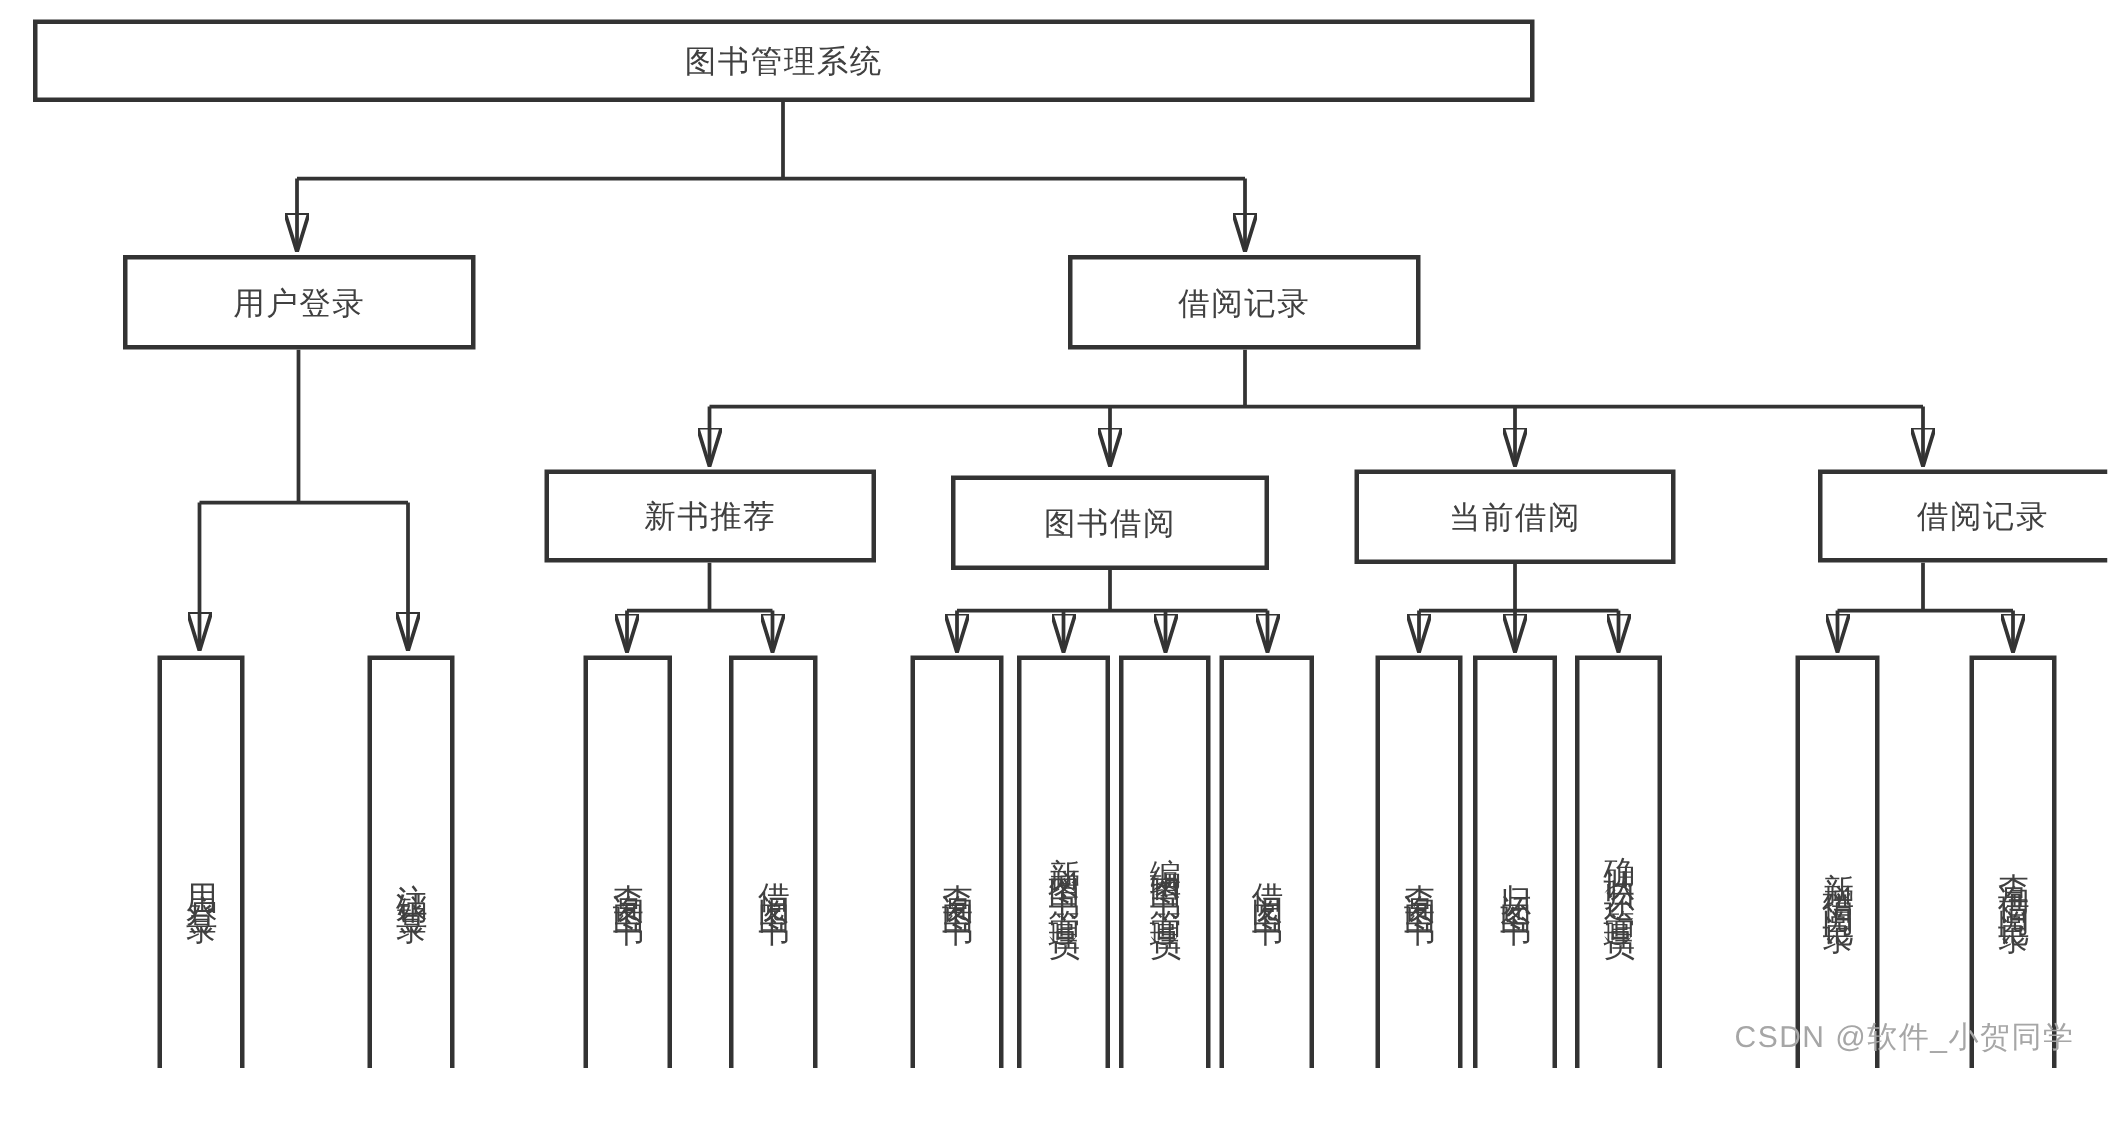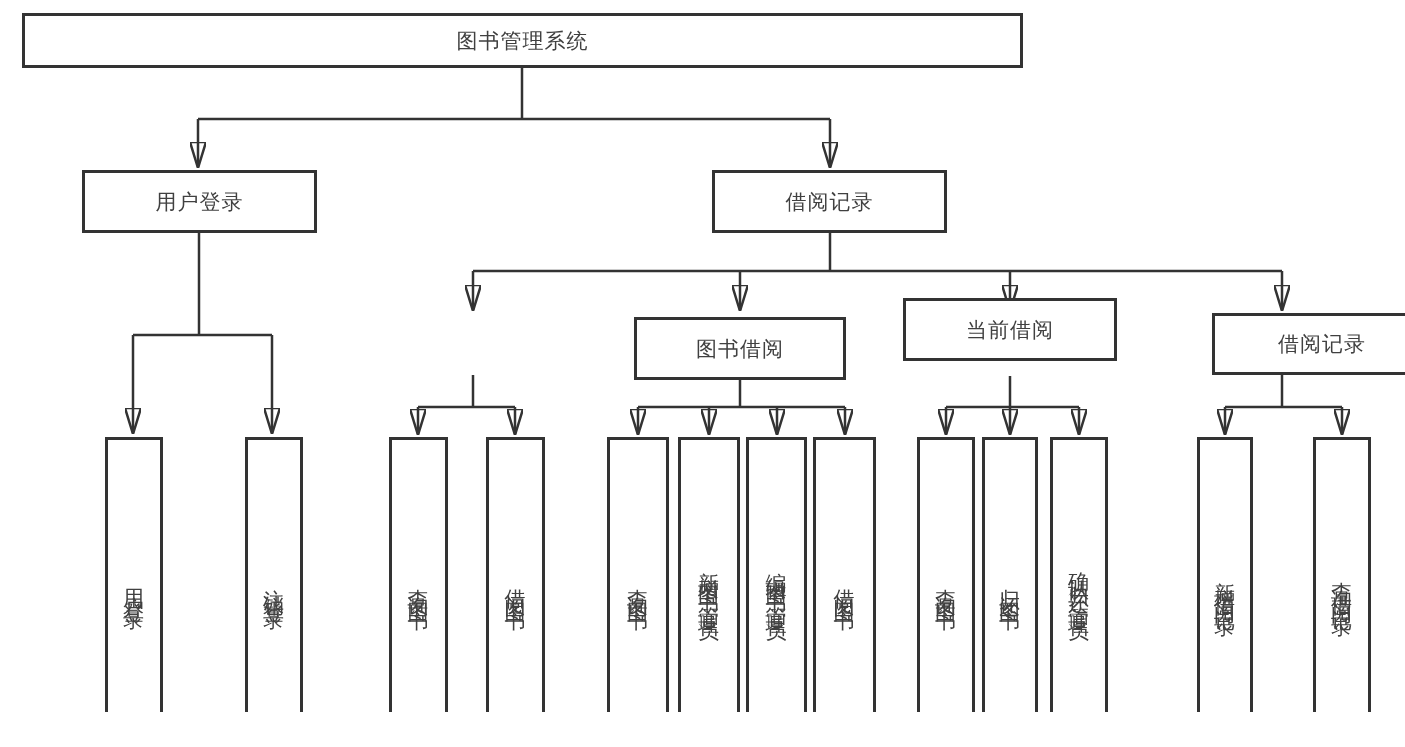--- a/index.html
+++ b/index.html
@@ -102,24 +102,27 @@
     <span class="lbl">图书管理系统</span>
   </div>
 
   <div class="node" style="left:82px;top:170px;width:235px;height:63px;">
     <span class="lbl">用户登录</span>
   </div>
   <div class="node" style="left:712px;top:170px;width:235px;height:63px;">
     <span class="lbl">借阅记录</span>
   </div>
 
+  <div class="node" style="left:363px;top:313px;width:221px;height:62px;">
+    <span class="lbl">新书推荐</span>
+  </div>
   <div class="node" style="left:634px;top:317px;width:212px;height:63px;">
     <span class="lbl">图书借阅</span>
   </div>
-  <div class="node" style="left:903px;top:298px;width:214px;height:63px;">
+  <div class="node" style="left:903px;top:313px;width:214px;height:63px;">
     <span class="lbl">当前借阅</span>
   </div>
   <div class="node" style="left:1172px;top:313px;width:220px;height:62px;margin-left:40px;">
     <span class="lbl">借阅记录</span>
   </div>
 
   <div class="node v" style="left:105px;top:437px;width:58px;height:298px;">
     <span class="lbl">用户登录</span>
   </div>
   <div class="node v" style="left:245px;top:437px;width:58px;height:298px;">
@@ -156,13 +159,14 @@
     <span class="lbl">确认归还（管理员）</span>
   </div>
 
   <div class="node v" style="left:1197px;top:437px;width:56px;height:298px;">
     <span class="lbl">新增借阅记录</span>
   </div>
   <div class="node v" style="left:1313px;top:437px;width:58px;height:298px;">
     <span class="lbl">查询借阅记录</span>
   </div>
 
+  <div class="watermark">CSDN @软件_小贺同学</div>
 </div>
 
 </body></html>

